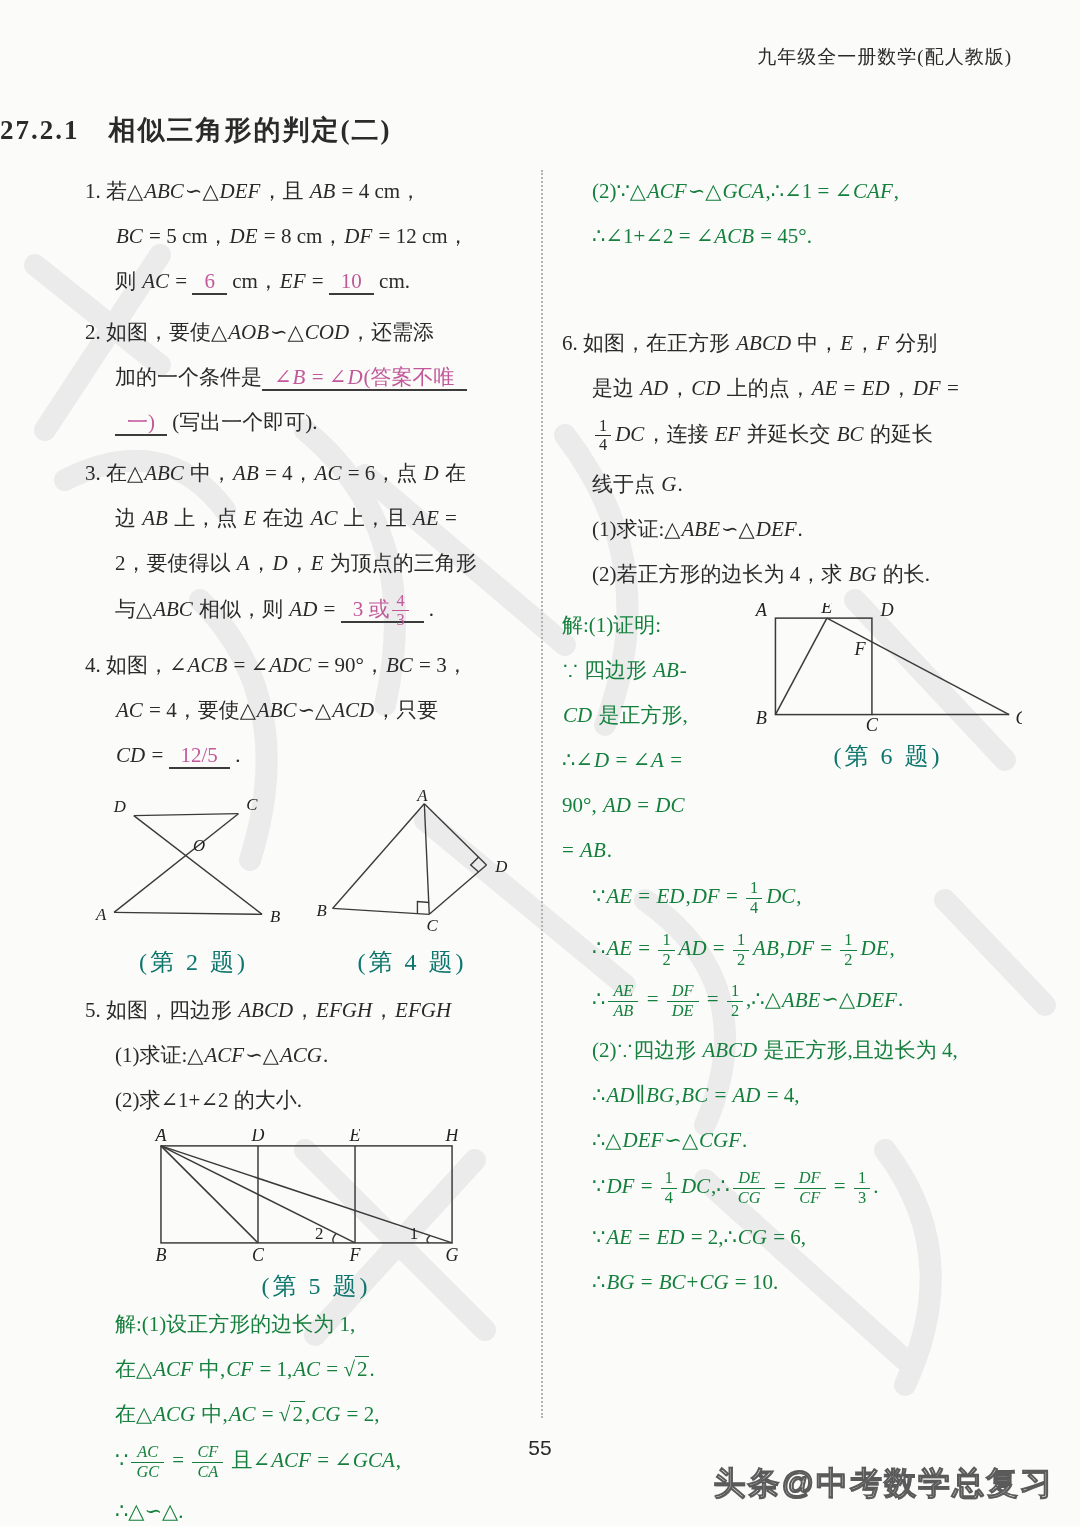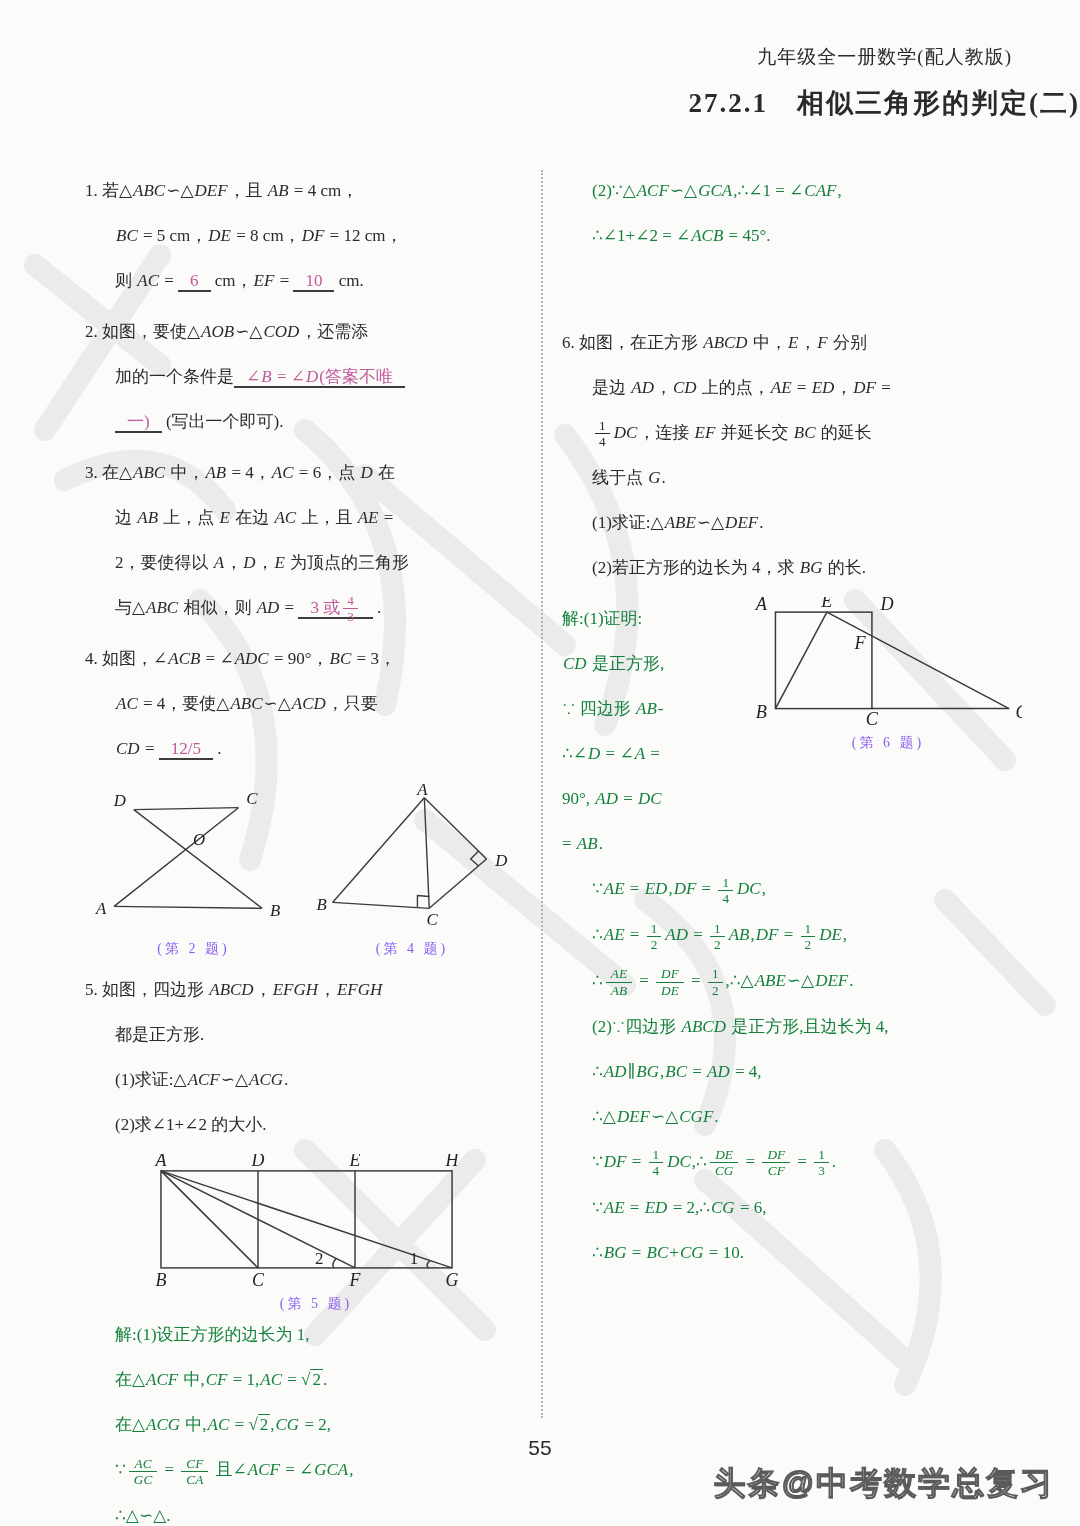--- a/index.html
+++ b/index.html
@@ -5,48 +5,48 @@
   html,body{margin:0;padding:0;}
   body{
     width:1080px;height:1526px;position:relative;overflow:hidden;
     background:#fbfbf9;color:#2a2a2a;
     font-family:"Liberation Serif","DejaVu Serif",serif;
   }
   
   .wm{position:absolute;left:0;top:0;z-index:0;}
   
   .hdr{position:absolute;top:44px;right:68px;font-size:19px;letter-spacing:1px;z-index:2;}
-  .ttl{position:absolute;top:85px;left:0;width:100%;text-align:right;
+  .ttl{position:absolute;top:112px;left:0;width:100%;text-align:left;
        font-size:27px;font-weight:bold;letter-spacing:2px;z-index:2;}
   
   .col{position:absolute;top:168px;width:462px;z-index:2;}
   .col-l{left:85px;}
   .col-r{left:562px;}
   .divider{position:absolute;left:541px;top:170px;height:1248px;
            border-left:2px dotted #b3b3b3;z-index:1;}
   
-  .line{font-size:17px;line-height:32px;padding:6.5px 0;white-space:nowrap;}
+  .line{font-size:21px;line-height:32px;padding:6.5px 0;white-space:nowrap;}
   .prob{padding-left:30px;margin-bottom:6px;}
   .prob .line:first-child{text-indent:-30px;}
   .indent{padding-left:30px;}
   .sol{color:#15803d;}
   i{font-style:italic;padding:0 1px;}
   .ans{color:#c2589a;border-bottom:2px solid #3c3c3c;padding:0 12px;}
   
   .frac{display:inline-block;vertical-align:middle;text-align:center;
         font-size:0.78em;line-height:1.15;margin:0 3px;}
   .fnum{display:block;padding:0 4px;border-bottom:1.5px solid currentColor;}
   .fden{display:block;padding:0 4px;}
   
   .sqrt{white-space:nowrap;}
   .rad{border-top:1.6px solid currentColor;padding:0 2px;}
   
   .figrow{display:flex;gap:16px;margin:12px 0 10px 6px;}
   .fig{text-align:center;}
-  .figcap{font-size:14px;letter-spacing:3px;margin-top:2px;color:#8b5cf6;}
+  .figcap{font-size:24px;letter-spacing:3px;margin-top:2px;color:#0f766e;}
   svg.geo line,svg.geo path,svg.geo polyline,svg.geo rect{
     stroke:#3a3a3a;stroke-width:1.4;fill:none;}
   svg.geo text{font-size:17px;font-style:italic;fill:#222;
     font-family:"Liberation Serif","DejaVu Serif",serif;}
   svg.geo text.ang{font-style:normal;font-size:16px;}
   .sol6row{display:flex;margin-top:4px;}
   .sol6row .stack{flex:0 0 192px;}
   
   .pgnum{position:absolute;top:1436px;left:0;width:1080px;text-align:center;
          font-size:21px;font-family:"Liberation Sans","DejaVu Sans",sans-serif;z-index:2;}
@@ -139,21 +139,20 @@
         <text x="6" y="128" text-anchor="end">B</text>
         <text x="113" y="143" text-anchor="middle">C</text>
         <text x="177" y="83">D</text>
       </svg>
       <div class="figcap">(第 4 题)</div>
     </div>
   </div>
 
   <div class="prob">
       <div class="line">5. 如图，四边形 <i>ABCD</i>，<i>EFGH</i>，<i>EFGH</i></div>
-      <div class="line">都是正方形.</div>
       <div class="line">(1)求证:△<i>ACF</i>∽△<i>ACG</i>.</div>
       <div class="line">(2)求∠1+∠2 的大小.</div>
     </div>
 
   <div class="fig" style="margin-left:55px;width:352px;">
     <svg class="geo" width="352" height="135" viewBox="0 0 330 128">
       <g>
         <rect x="18" y="16" width="276" height="92"></rect>
         <line x1="110" y1="16" x2="110" y2="108"></line>
         <line x1="202" y1="16" x2="202" y2="108"></line>
@@ -198,22 +197,22 @@
       <div class="line">是边 <i>AD</i>，<i>CD</i> 上的点，<i>AE</i> = <i>ED</i>，<i>DF</i> =</div>
       <div class="line"><span class="frac"><span class="fnum">1</span><span class="fden">4</span></span><i>DC</i>，连接 <i>EF</i> 并延长交 <i>BC</i> 的延长</div>
       <div class="line">线于点 <i>G</i>.</div>
       <div class="line">(1)求证:△<i>ABE</i>∽△<i>DEF</i>.</div>
       <div class="line">(2)若正方形的边长为 4，求 <i>BG</i> 的长.</div>
     </div>
 
   <div class="sol6row">
     <div class="sol stack">
         <div class="line">解:(1)证明:</div>
+        <div class="line">∵ 四边形 <i>AB</i>-</div>
         <div class="line"><i>CD</i> 是正方形,</div>
-        <div class="line">∵ 四边形 <i>AB</i>-</div>
         <div class="line">∴∠<i>D</i> = ∠<i>A</i> =</div>
         <div class="line">90°, <i>AD</i> = <i>DC</i></div>
         <div class="line">= <i>AB</i>.</div>
       </div>
     <div class="fig">
       <svg class="geo" width="268" height="131" viewBox="0 0 250 122">
         <g>
           <rect x="20" y="14" width="90" height="90"></rect>
           <line x1="20" y1="104" x2="68" y2="14"></line>
           <line x1="68" y1="14" x2="238" y2="104"></line>

